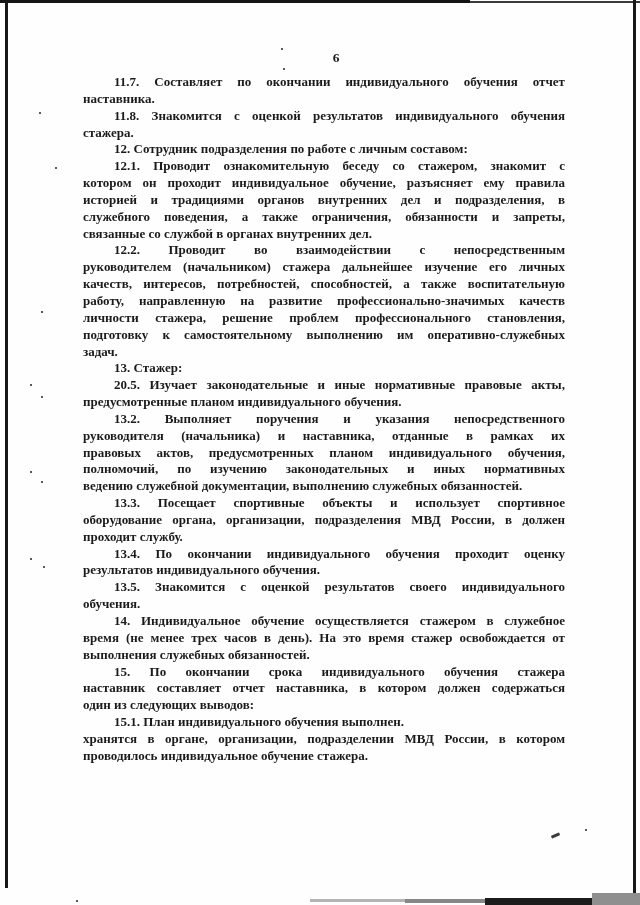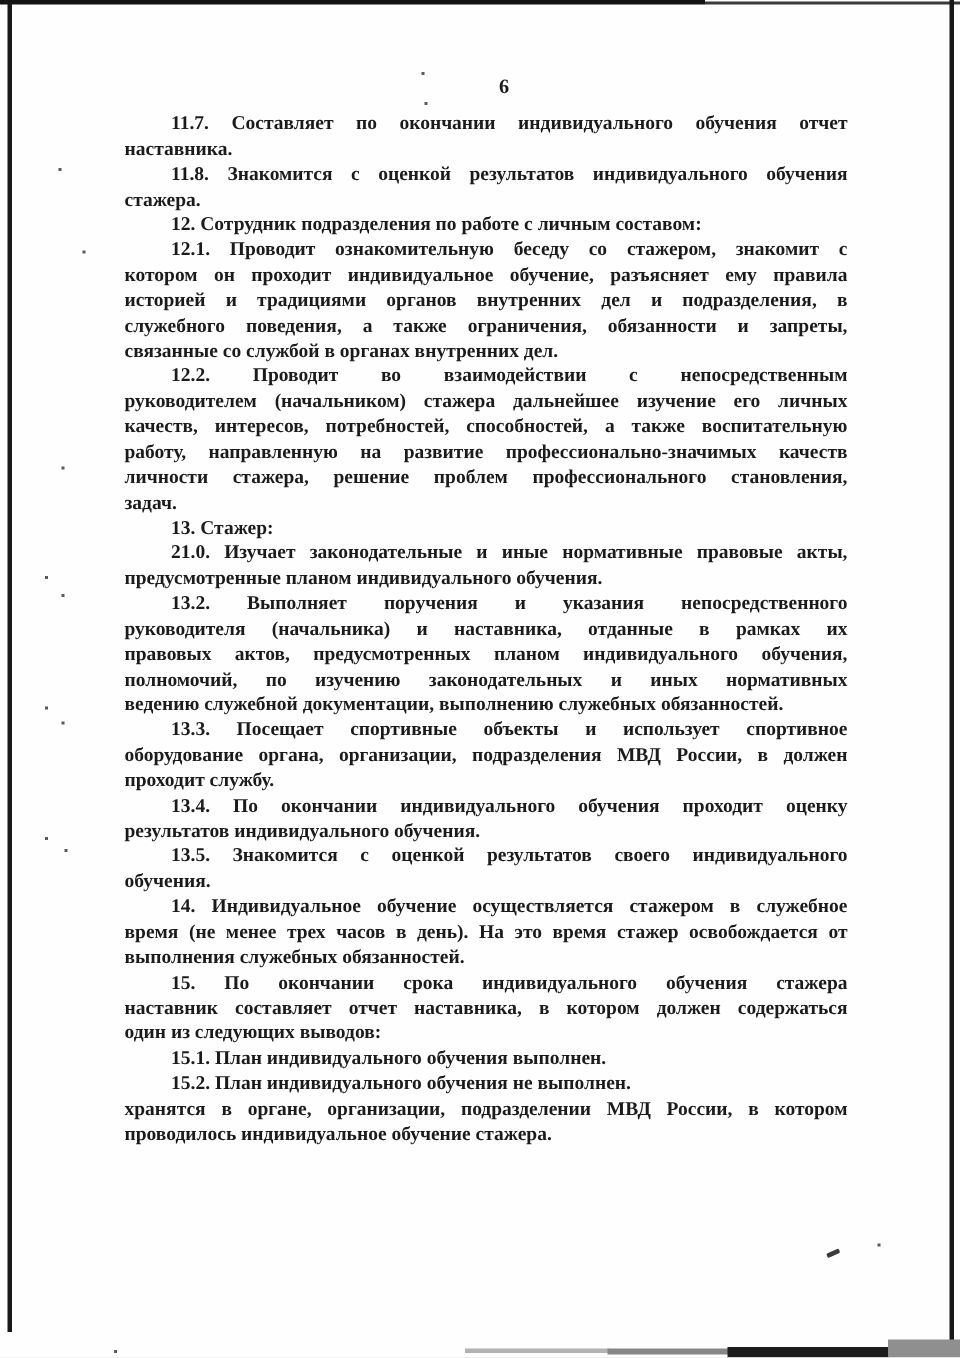--- a/index.html
+++ b/index.html
@@ -81,27 +81,28 @@
         <div class="line">историей и традициями органов внутренних дел и подразделения, в</div>
         <div class="line">служебного поведения, а также ограничения, обязанности и запреты,</div>
         <div class="line last">связанные со службой в органах внутренних дел.</div>
       </div>
       <div class="para">
         <div class="line first">12.2. Проводит во взаимодействии с непосредственным</div>
         <div class="line">руководителем (начальником) стажера дальнейшее изучение его личных</div>
         <div class="line">качеств, интересов, потребностей, способностей, а также воспитательную</div>
         <div class="line">работу, направленную на развитие профессионально-значимых качеств</div>
         <div class="line">личности стажера, решение проблем профессионального становления,</div>
+        <div class="line">подготовку к самостоятельному выполнению им оперативно-служебных</div>
         <div class="line last">задач.</div>
       </div>
       <div class="para">
         <div class="line first last">13. Стажер:</div>
       </div>
       <div class="para">
-        <div class="line first">21.0. Изучает законодательные и иные нормативные правовые акты,</div>
+        <div class="line first">20.5. Изучает законодательные и иные нормативные правовые акты,</div>
         <div class="line last">предусмотренные планом индивидуального обучения.</div>
       </div>
       <div class="para">
         <div class="line first">13.2. Выполняет поручения и указания непосредственного</div>
         <div class="line">руководителя (начальника) и наставника, отданные в рамках их</div>
         <div class="line">правовых актов, предусмотренных планом индивидуального обучения,</div>
         <div class="line">полномочий, по изучению законодательных и иных нормативных</div>
         <div class="line last">ведению служебной документации, выполнению служебных обязанностей.</div>
       </div>
       <div class="para">
@@ -124,23 +125,20 @@
       </div>
       <div class="para">
         <div class="line first">15. По окончании срока индивидуального обучения стажера</div>
         <div class="line">наставник составляет отчет наставника, в котором должен содержаться</div>
         <div class="line last">один из следующих выводов:</div>
       </div>
       <div class="para">
         <div class="line first last">15.1. План индивидуального обучения выполнен.</div>
       </div>
       <div class="para">
-        <div class="line first last">15.2. План индивидуального обучения не выполнен.</div>
-      </div>
-      <div class="para">
         <div class="line">хранятся в органе, организации, подразделении МВД России, в котором</div>
         <div class="line last">проводилось индивидуальное обучение стажера.</div>
       </div>
     </div>
 
   <div class="speck" style="left:39px;top:112px"></div>
   <div class="speck" style="left:55px;top:167px"></div>
   <div class="speck" style="left:281px;top:48px"></div>
   <div class="speck" style="left:283px;top:68px"></div>
   <div class="speck" style="left:41px;top:311px"></div>

